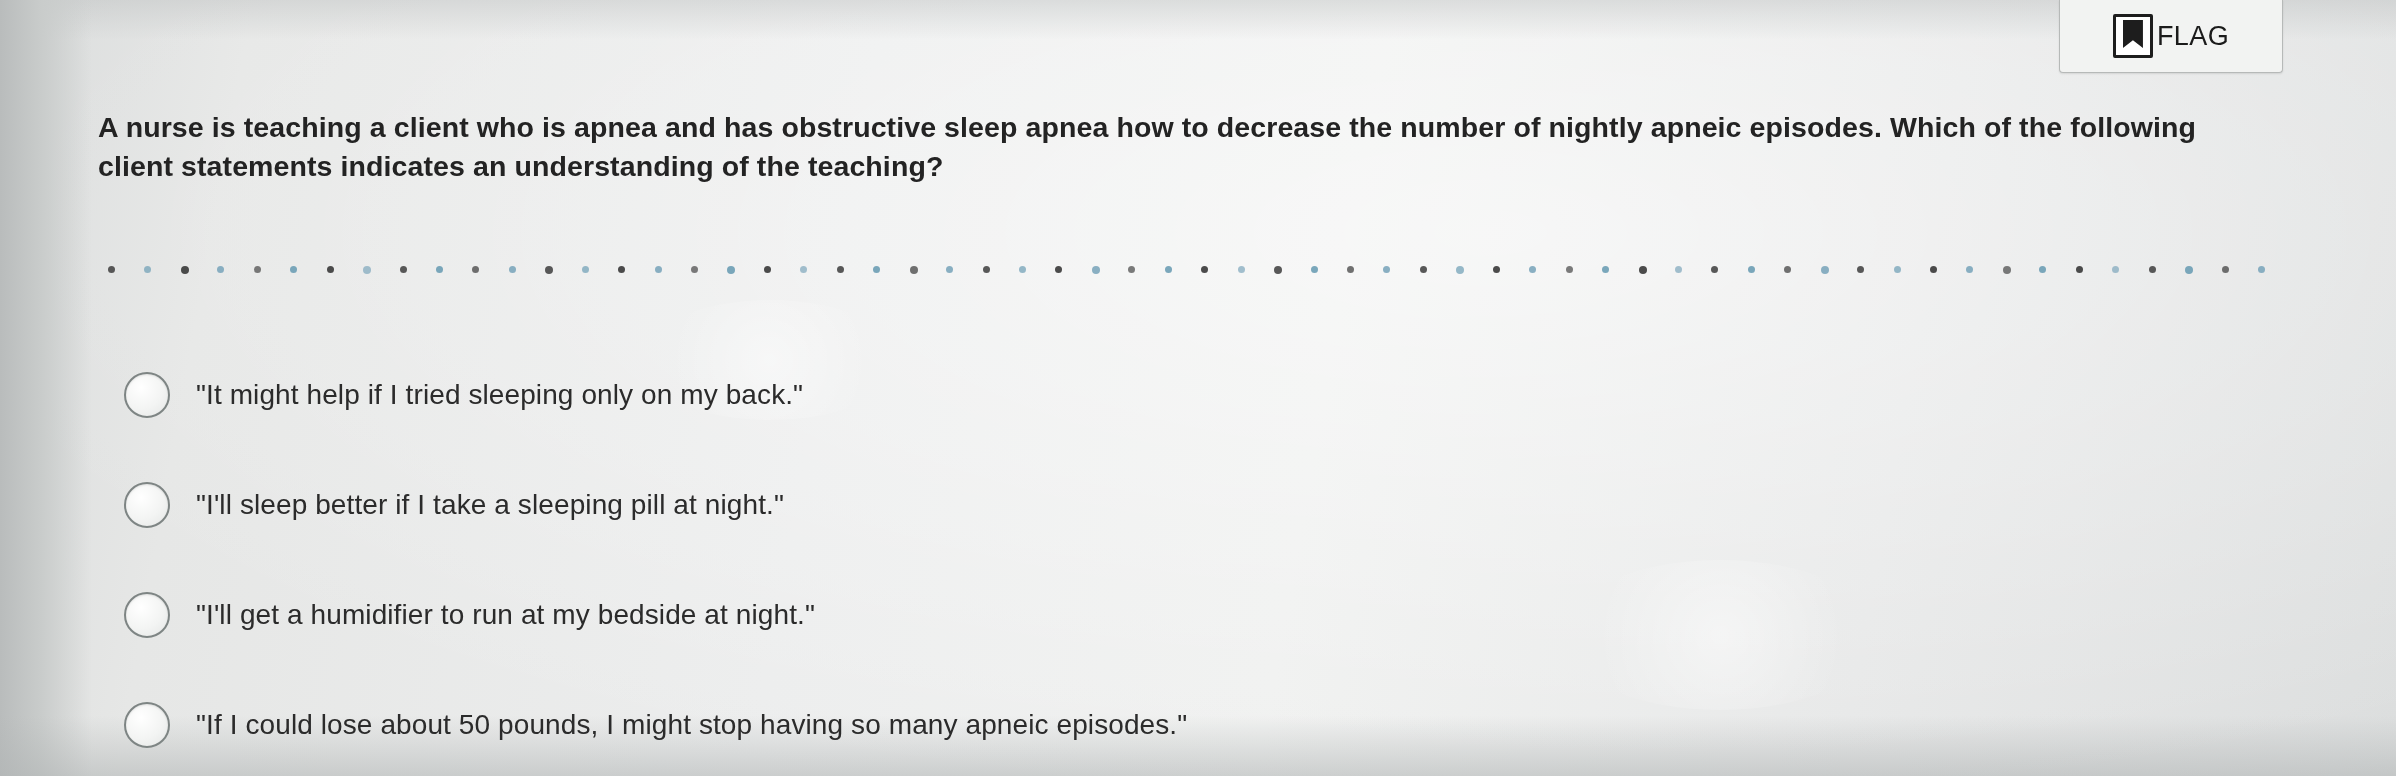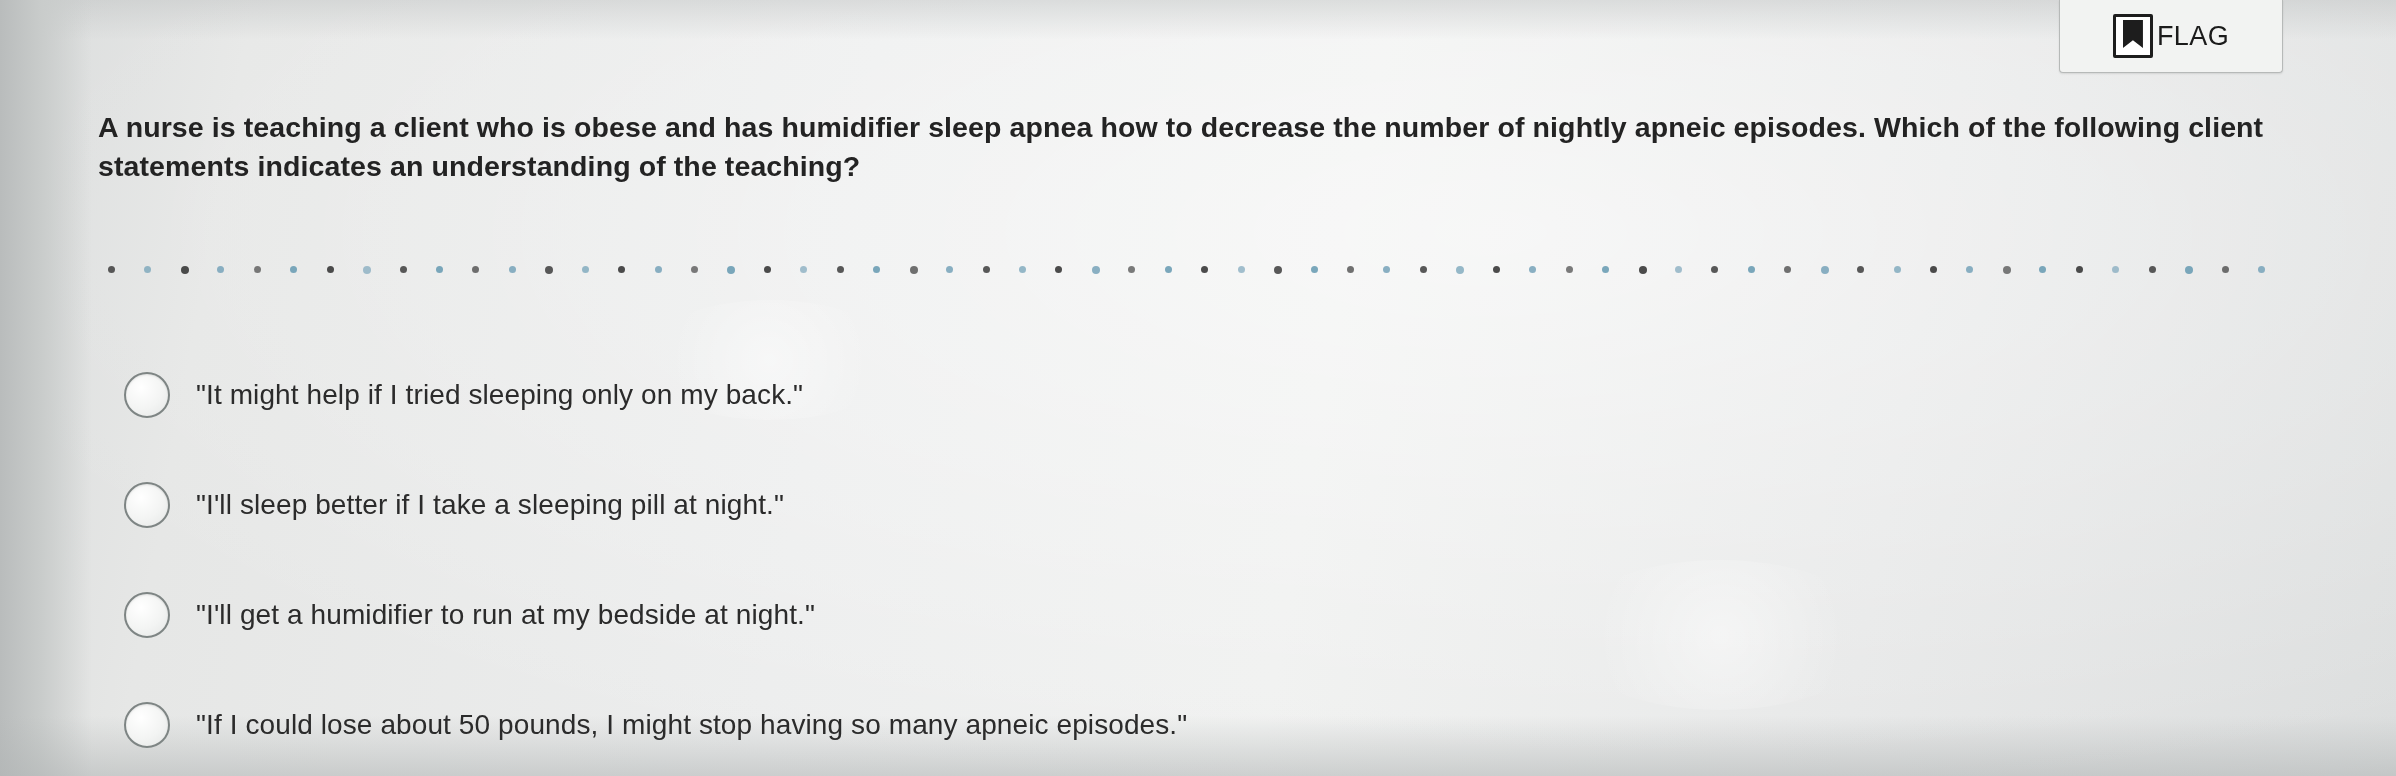--- a/index.html
+++ b/index.html
@@ -166,21 +166,21 @@
   <div id="bottom-shade"></div>
 
   <div class="smudge" style="left:640px; top:300px; width:260px; height:120px;"></div>
   <div class="smudge" style="left:1560px; top:560px; width:320px; height:150px;"></div>
 
   <div id="flag-box">
     <div id="flag-icon"></div>
     <div id="flag-label">FLAG</div>
   </div>
 
-  <div id="stem">A nurse is teaching a client who is obese and has humidifier sleep apnea how to decrease the number of nightly apneic episodes. Which of the following client statements indicates an understanding of the teaching?</div>
+  <div id="stem">A nurse is teaching a client who is apnea and has obstructive sleep apnea how to decrease the number of nightly apneic episodes. Which of the following client statements indicates an understanding of the teaching?</div>
 
   <div id="divider">
       <span class="dot" style="left: 0px; background: rgb(74, 74, 74); width: 7px; height: 7px; opacity: 0.92;"></span>
       <span class="dot" style="left: 36.4407px; background: rgb(111, 159, 181); width: 7px; height: 7px; opacity: 0.72;"></span>
       <span class="dot" style="left: 72.8814px; background: rgb(60, 60, 60); width: 8px; height: 8px; opacity: 0.92;"></span>
       <span class="dot" style="left: 109.322px; background: rgb(127, 168, 189); width: 7px; height: 7px; opacity: 0.92;"></span>
       <span class="dot" style="left: 145.763px; background: rgb(74, 74, 74); width: 7px; height: 7px; opacity: 0.72;"></span>
       <span class="dot" style="left: 182.203px; background: rgb(111, 159, 181); width: 7px; height: 7px; opacity: 0.92;"></span>
       <span class="dot" style="left: 218.644px; background: rgb(60, 60, 60); width: 7px; height: 7px; opacity: 0.92;"></span>
       <span class="dot" style="left: 255.085px; background: rgb(127, 168, 189); width: 8px; height: 8px; opacity: 0.72;"></span>

